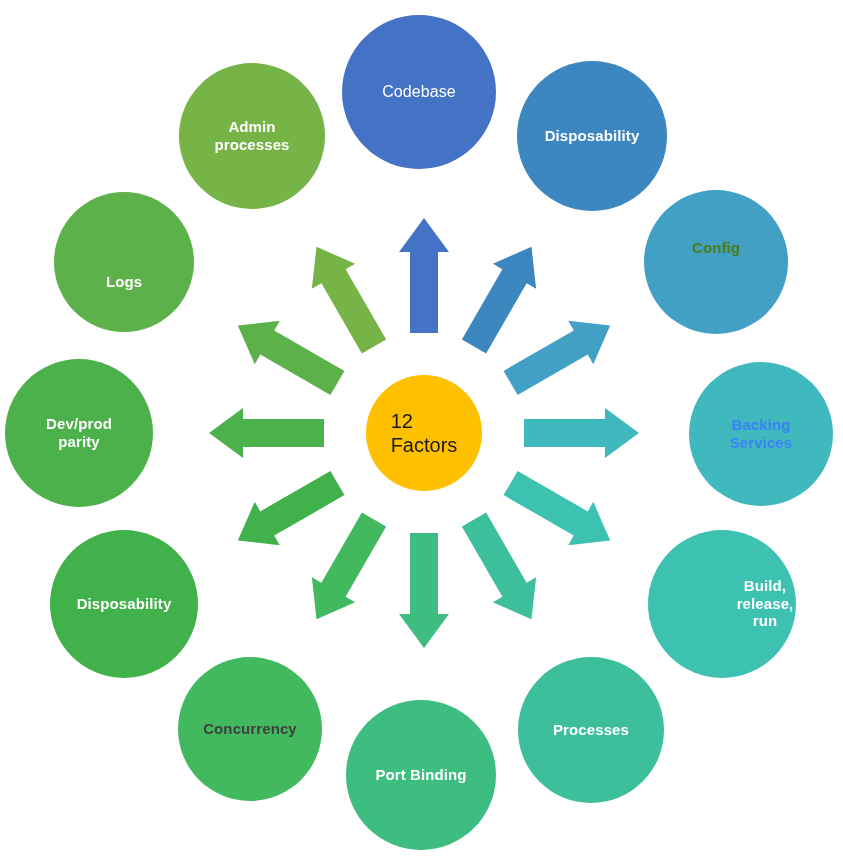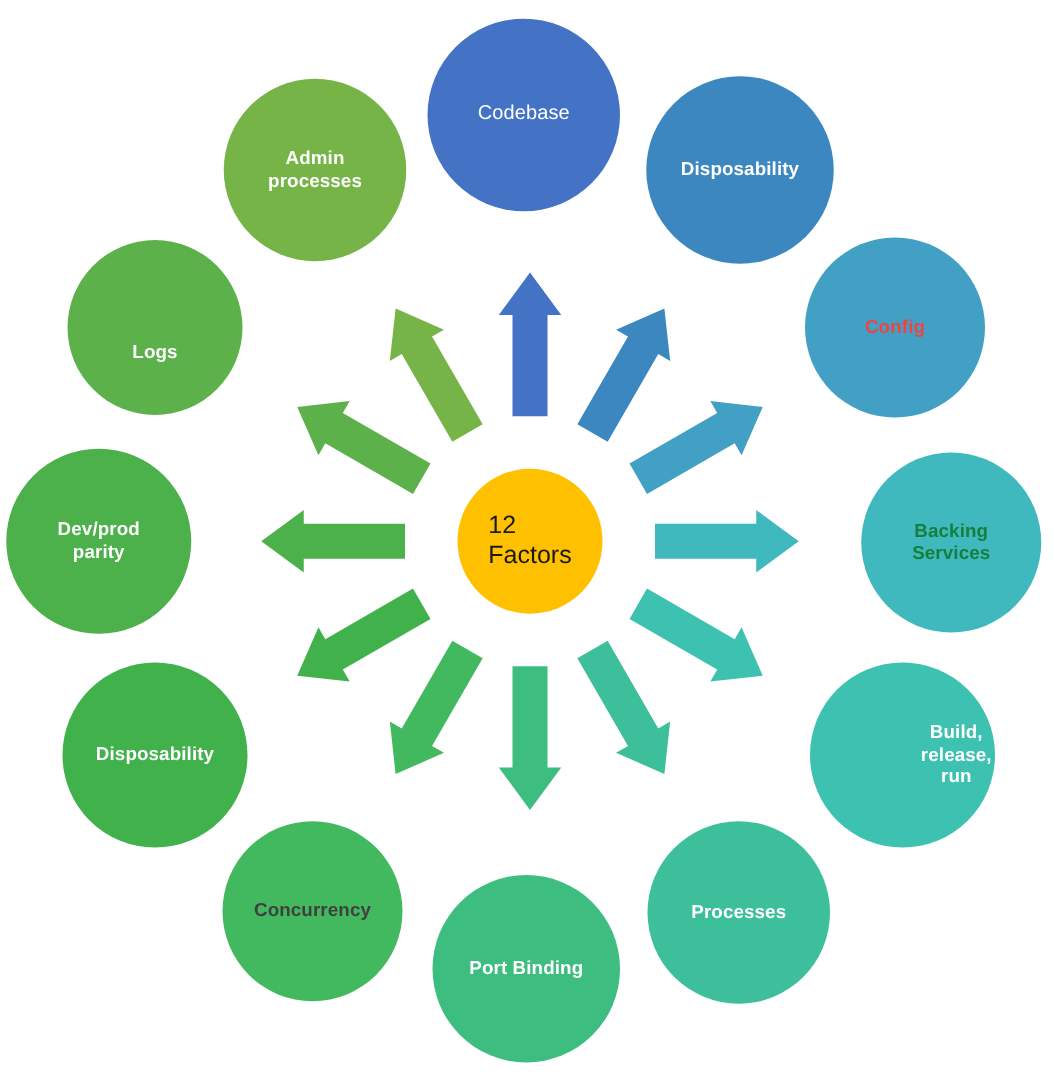--- a/index.html
+++ b/index.html
@@ -117,22 +117,22 @@
         <circle cx="252" cy="136" r="73" fill="#76B447"></circle>
       </g>
     <g id="hub-layer">
         <circle cx="424" cy="433" r="58" fill="#FFC000"></circle>
       </g>
   </svg>
 
   <div id="labels-layer">
       <div class="node-label plain" style="left: 419px; top: 92px; color: rgb(255, 255, 255);">Codebase</div>
       <div class="node-label" style="left: 592px; top: 136px; color: rgb(255, 255, 255);">Disposability</div>
-      <div class="node-label" style="left: 716px; top: 262px; color: #ef4444;">Config</div>
-      <div class="node-label" style="left: 761px; top: 434px; color: #15803d;">Backing
+      <div class="node-label" style="left: 716px; top: 248px; color: #4d7c0f;">Config</div>
+      <div class="node-label" style="left: 761px; top: 434px; color: #3b82f6;">Backing
 Services</div>
       <div class="node-label" style="left: 722px; top: 604px; color: rgb(255, 255, 255); margin-left: 43px;">Build,
 release, run</div>
       <div class="node-label" style="left: 591px; top: 730px; color: rgb(255, 255, 255);">Processes</div>
       <div class="node-label" style="left: 421px; top: 775px; color: rgb(255, 255, 255);">Port Binding</div>
       <div class="node-label" style="left: 250px; top: 729px; color: #404040;">Concurrency</div>
       <div class="node-label" style="left: 124px; top: 604px; color: rgb(255, 255, 255);">Disposability</div>
       <div class="node-label" style="left: 79px; top: 433px; color: rgb(255, 255, 255);">Dev/prod
 parity</div>
       <div class="node-label" style="left: 124px; top: 262px; color: rgb(255, 255, 255); margin-top: 20px;">Logs</div>

